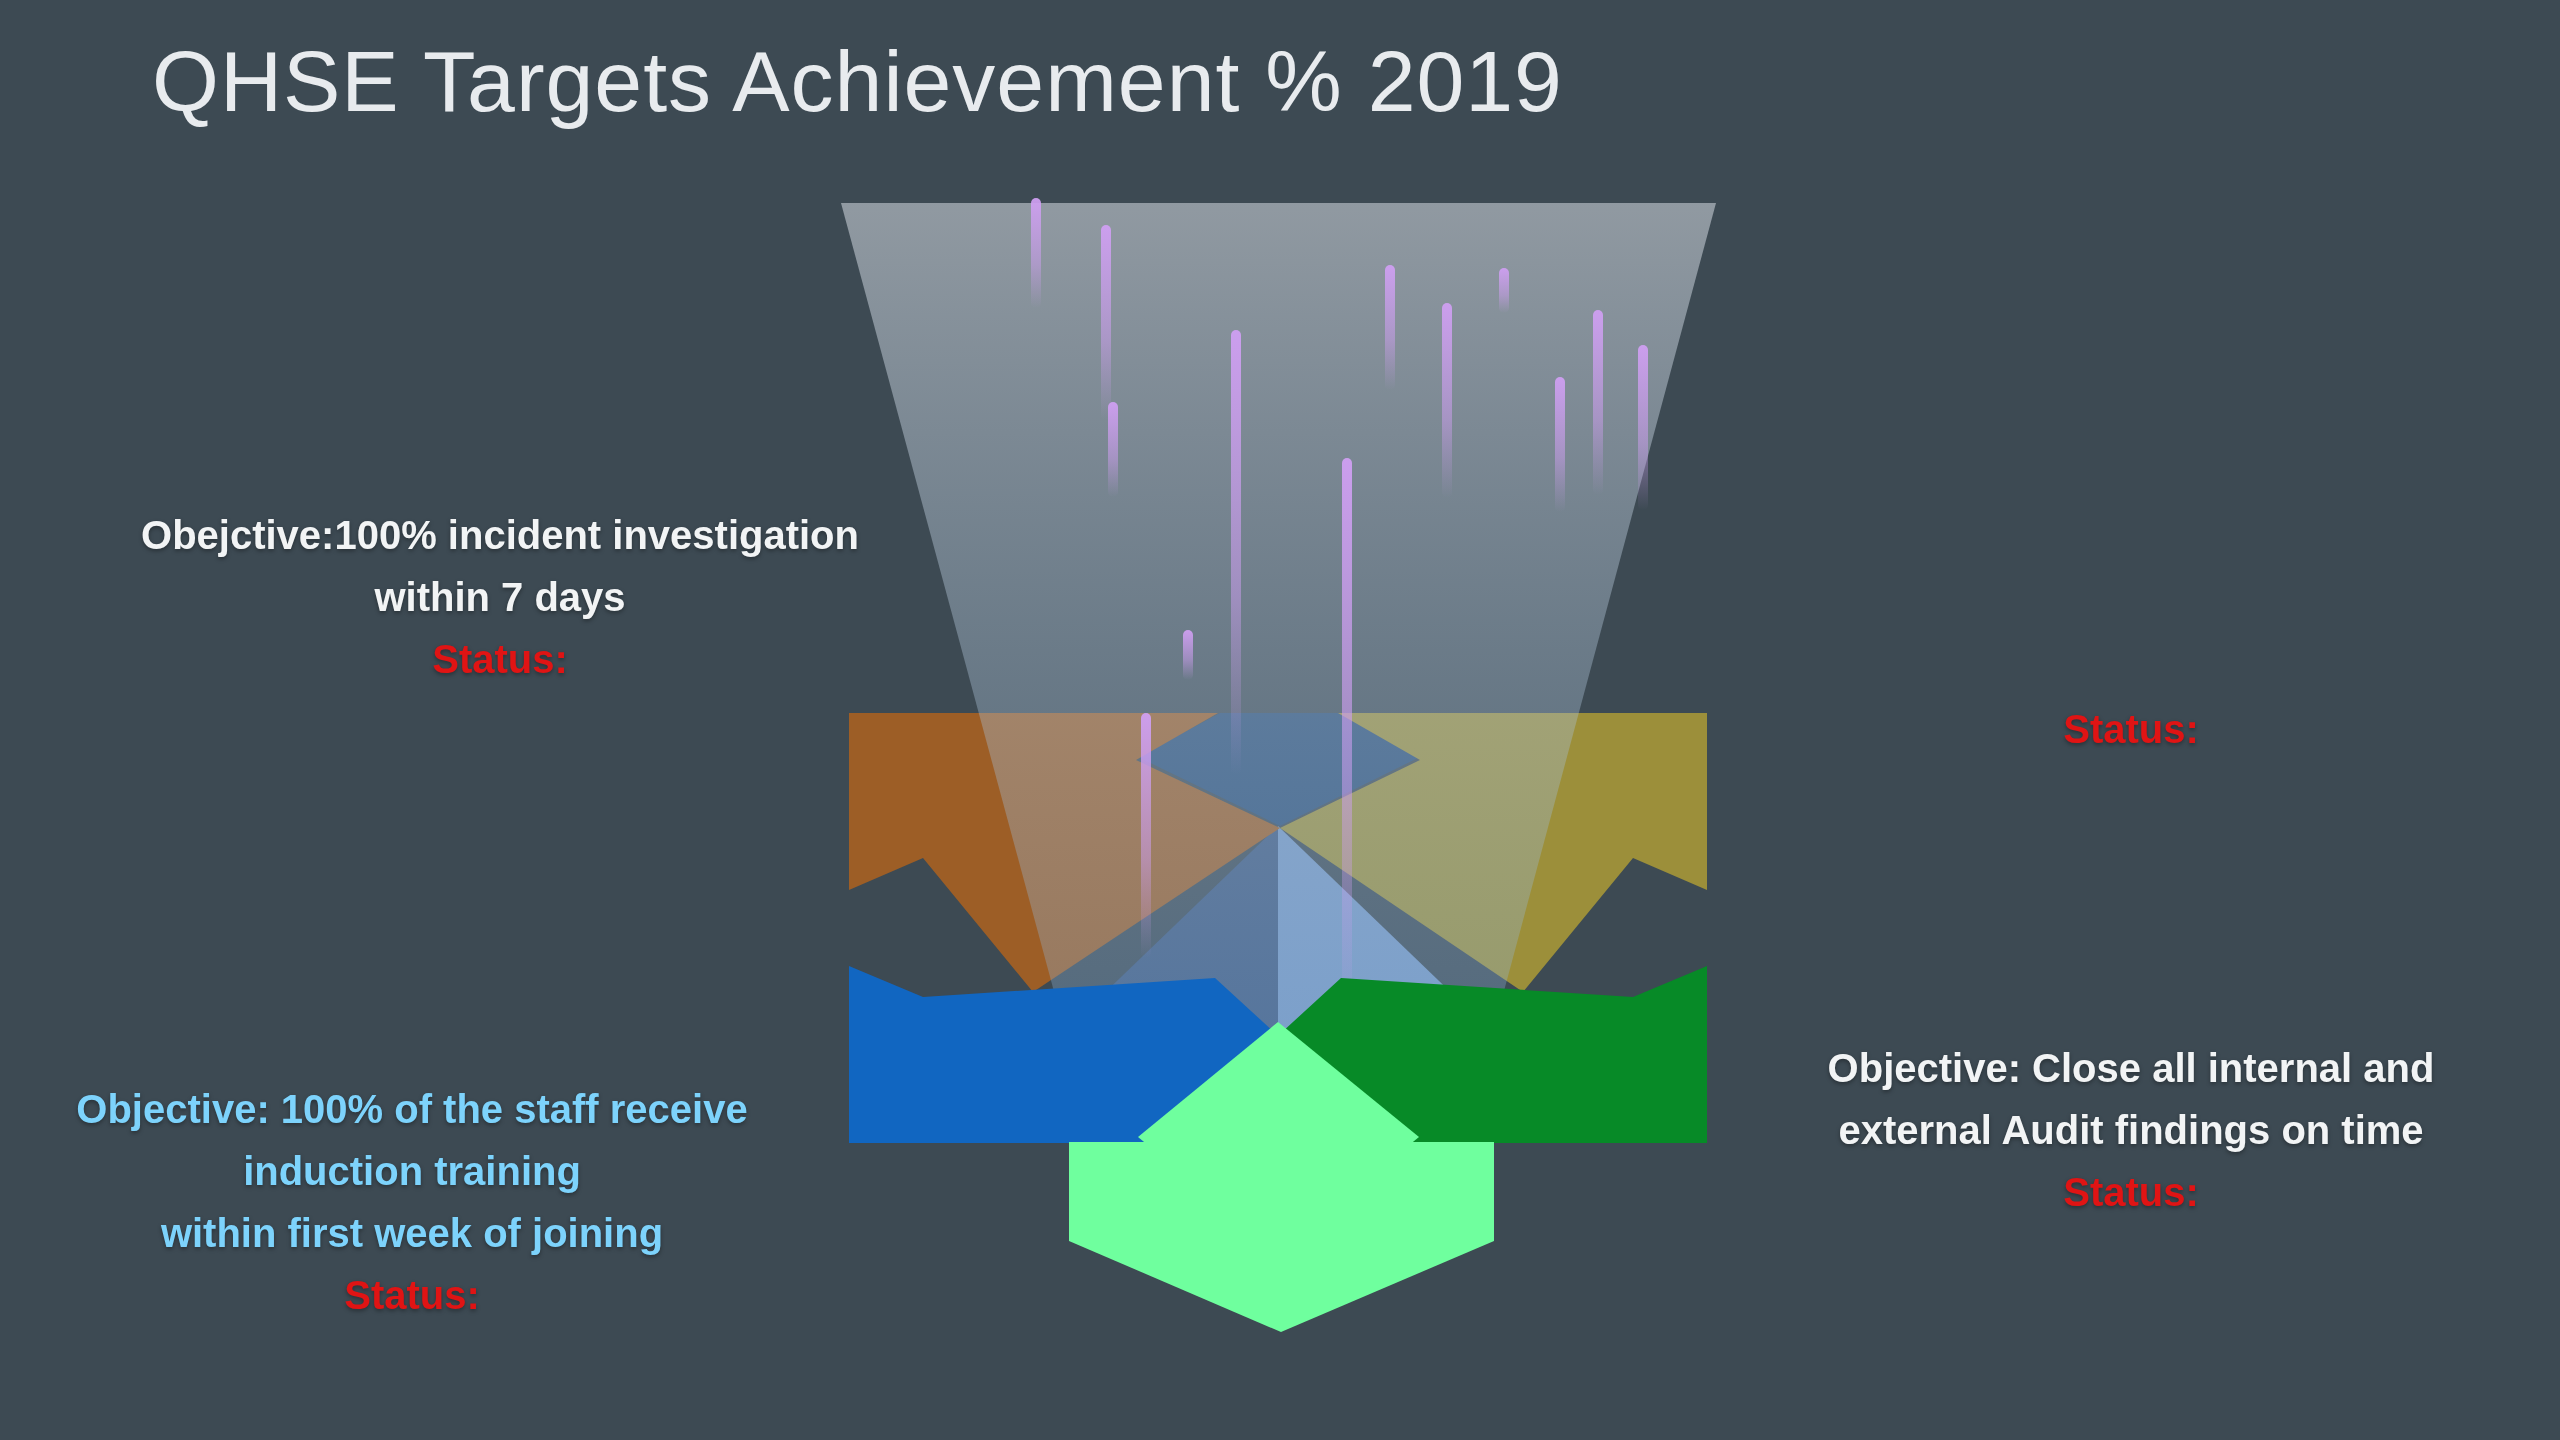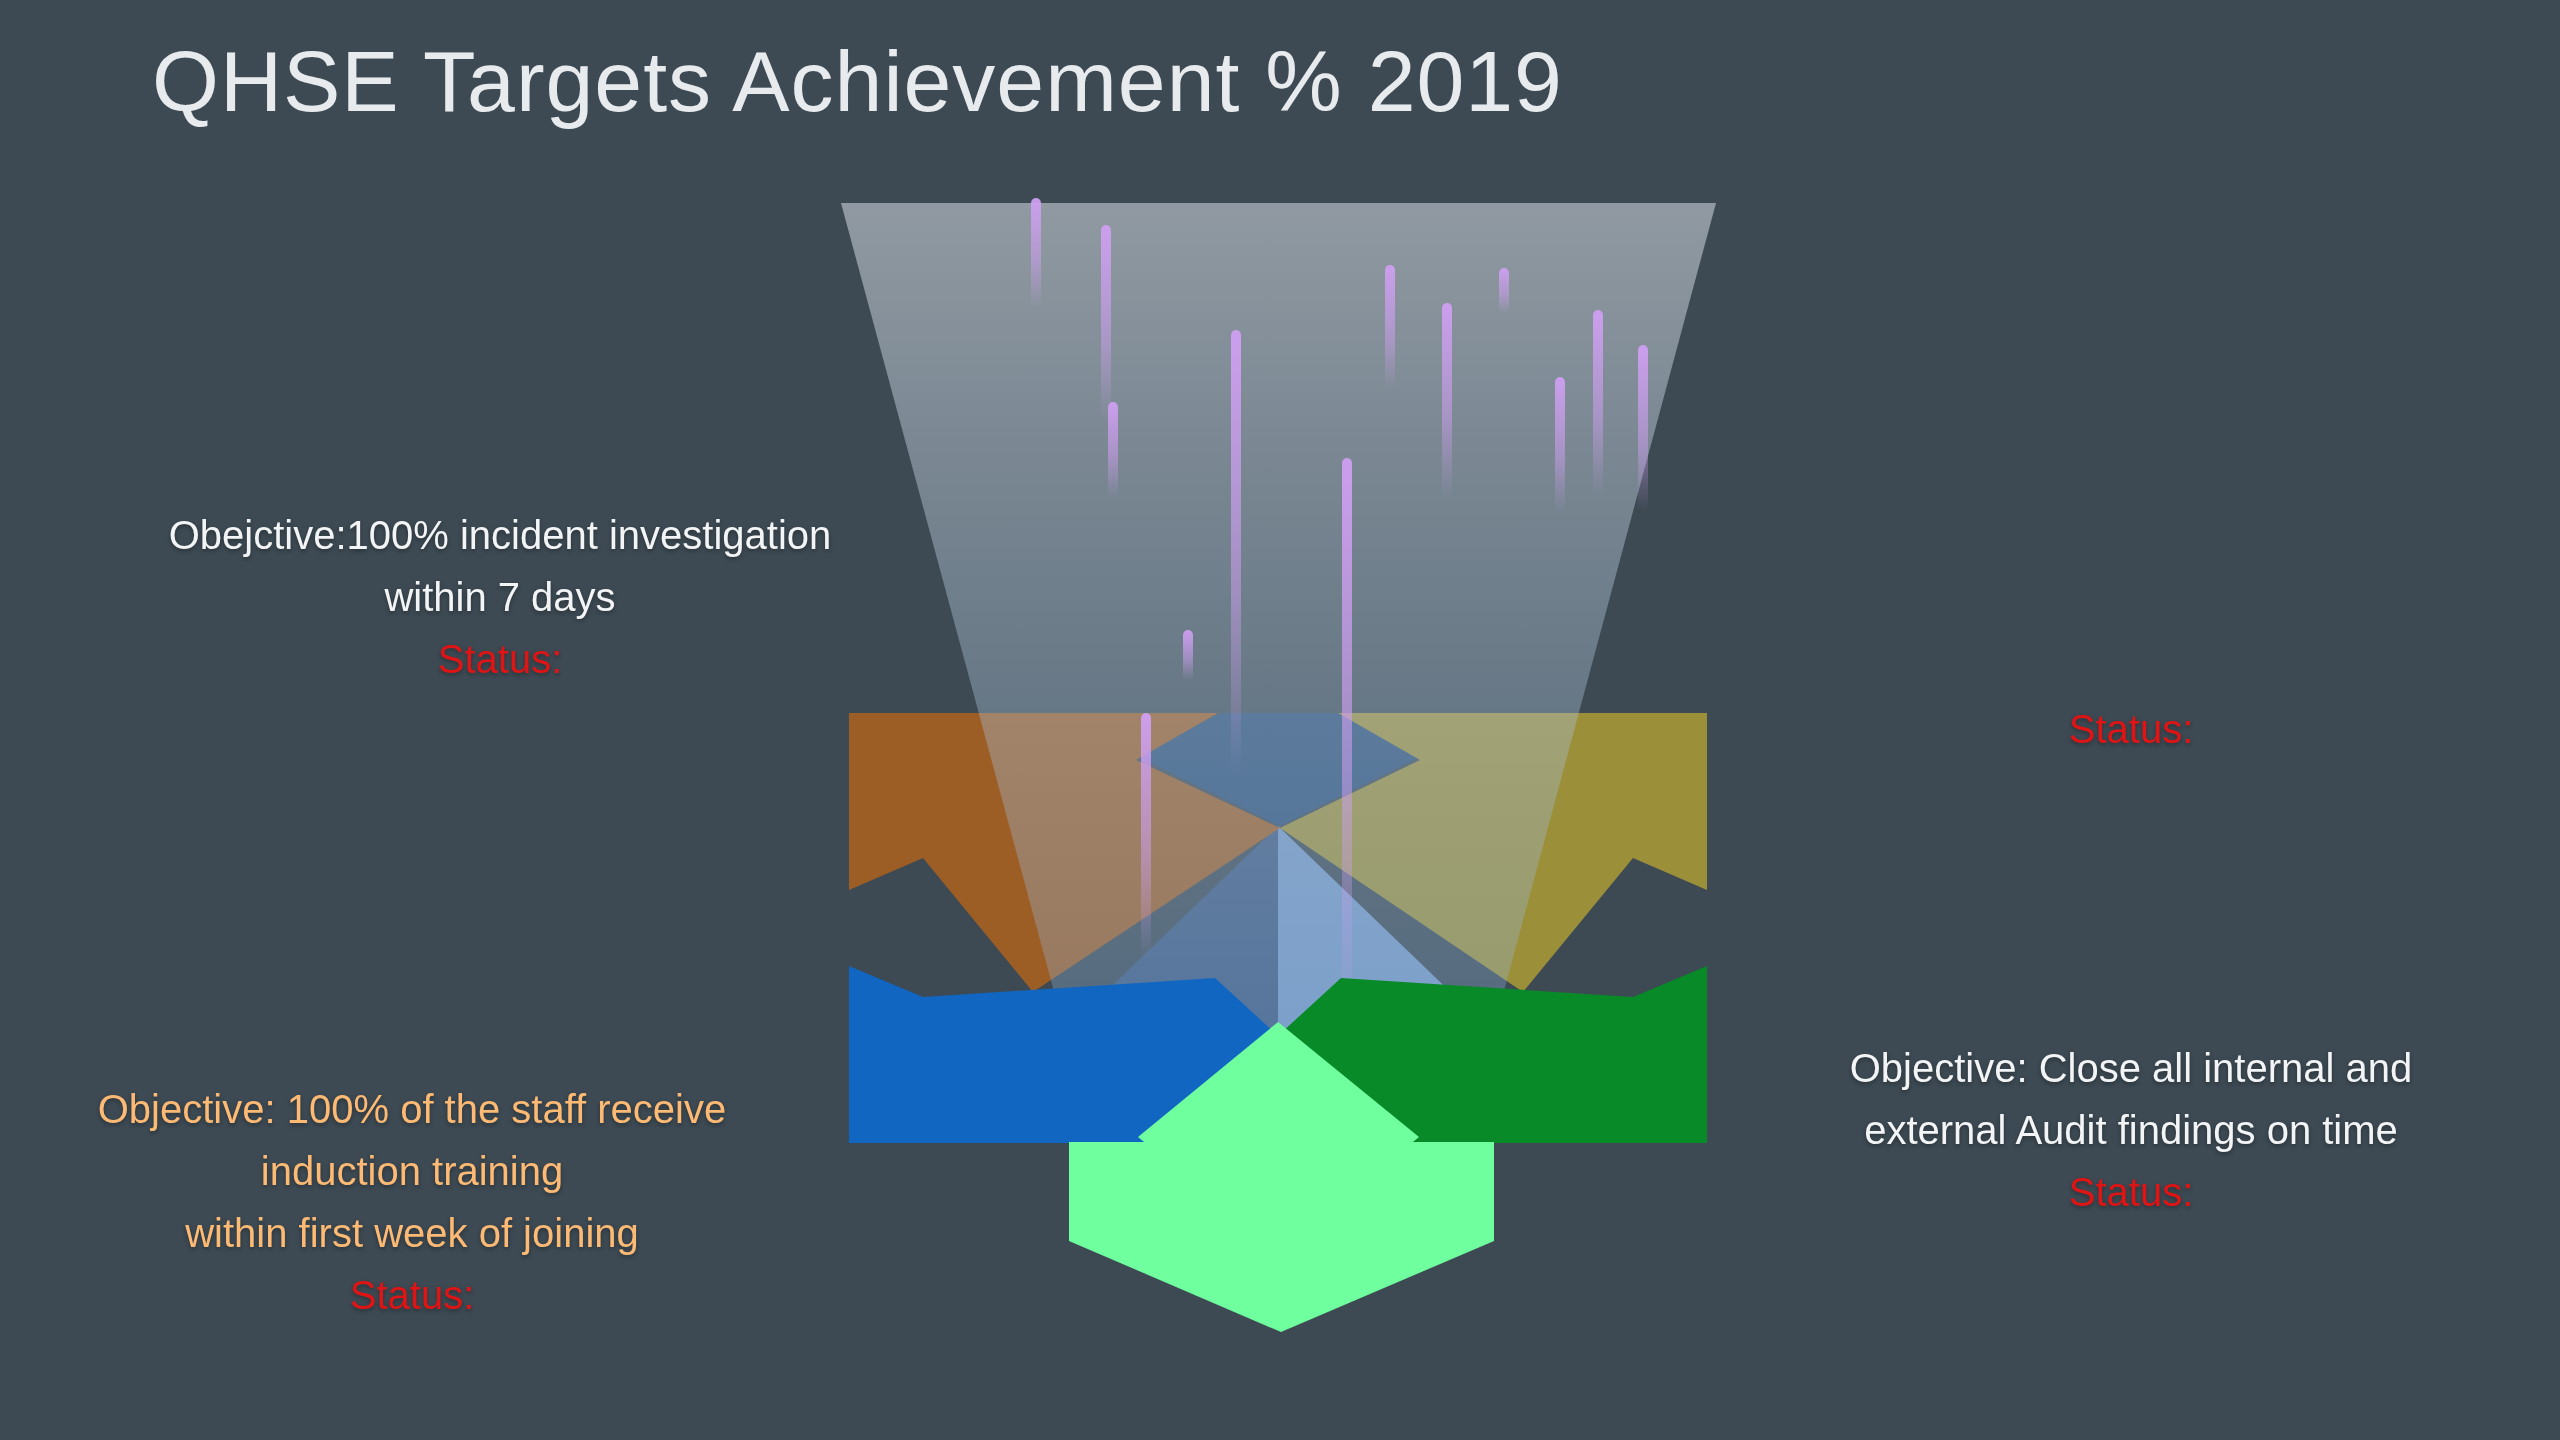--- a/index.html
+++ b/index.html
@@ -32,21 +32,21 @@
     letter-spacing: 1px;
     color: #e8ebee;
     white-space: nowrap;
   }
   .objective {
     position: absolute;
     width: 840px;
     text-align: center;
     color: #f2f4f5;
     font-size: 40px;
-    font-weight: 400;
+    font-weight: 700;
     line-height: 62px;
     text-shadow: 0 2px 4px rgba(0,0,0,0.35);
   }
   .objective .obj-text {
     white-space: pre-line;
   }
   .objective .obj-status {
     color: #e01414;
   }
   .obj-incident  { left: 80px;   top: 504px; }
@@ -112,21 +112,21 @@
     <div class="obj-text" style="color: rgb(242, 244, 245);">Obejctive:100% incident investigation
 within 7 days</div>
     <div class="obj-status" style="color: rgb(224, 20, 20);">Status:</div>
   </div>
 
   <div class="objective obj-waste">
     <div class="obj-status" style="color: rgb(224, 20, 20);">Status:</div>
   </div>
 
   <div class="objective obj-training">
-    <div class="obj-text" style="color: #fdba74;">Objective: 100% of the staff receive
+    <div class="obj-text" style="color: #7dd3fc;">Objective: 100% of the staff receive
 induction training
 within first week of joining</div>
     <div class="obj-status" style="color: rgb(224, 20, 20);">Status:</div>
   </div>
 
   <div class="objective obj-audit">
     <div class="obj-text" style="color: rgb(242, 244, 245);">Objective: Close all internal and
 external Audit findings on time</div>
     <div class="obj-status" style="color: rgb(224, 20, 20);">Status:</div>
   </div>

